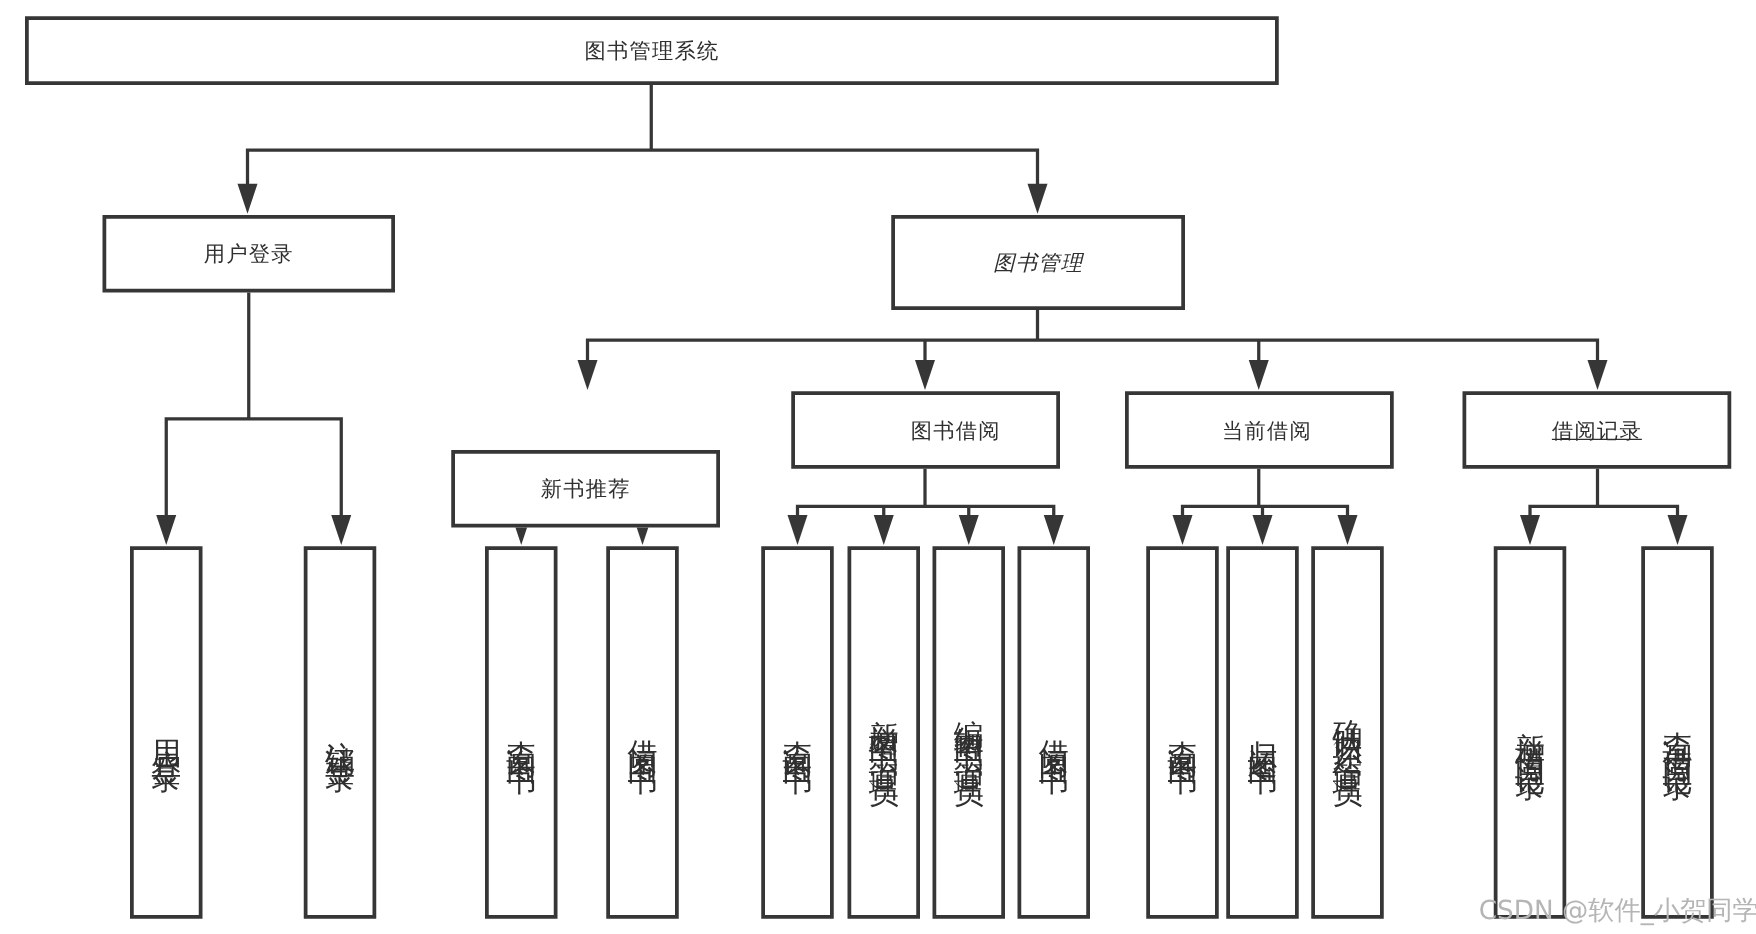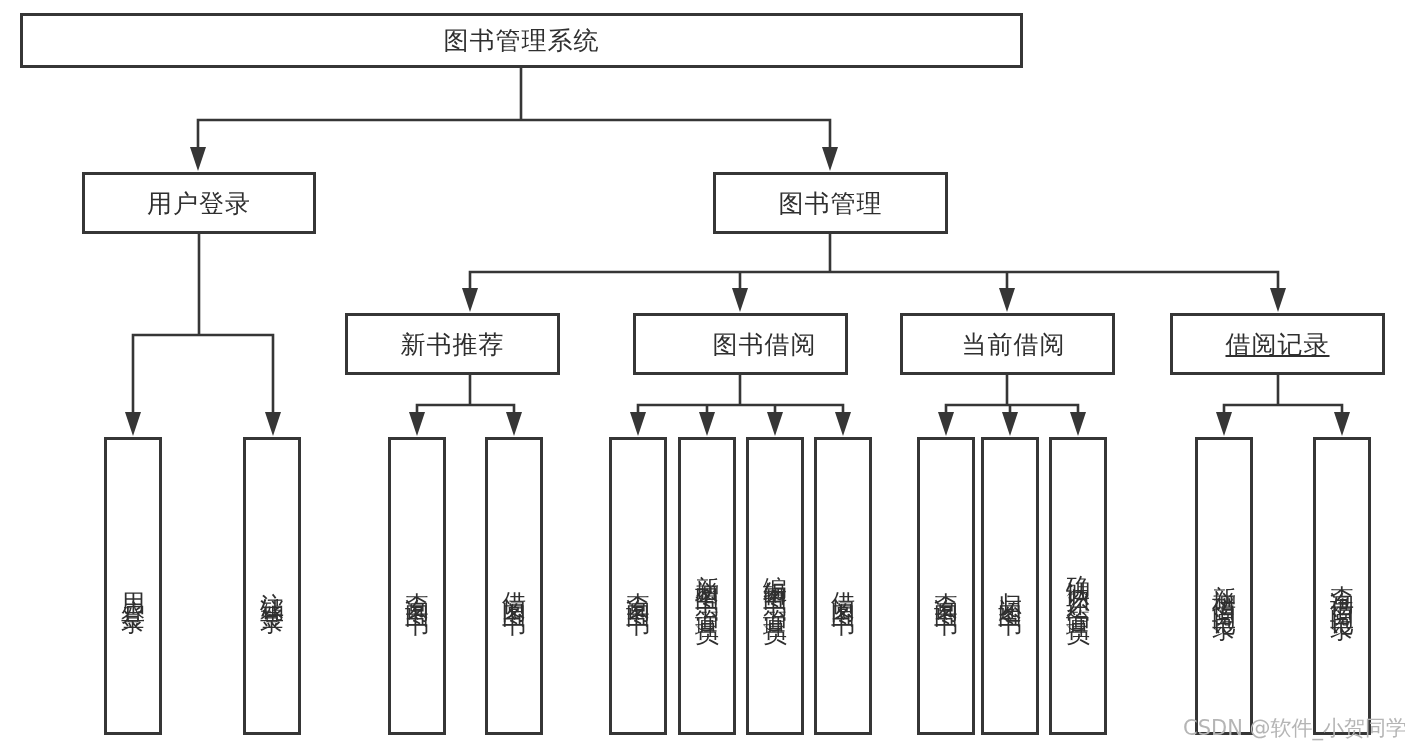--- a/index.html
+++ b/index.html
@@ -14,29 +14,29 @@
   #connectors{position:absolute;left:0;top:0;width:1405px;height:747px;}
   .box{
     position:absolute;
     background:#ffffff;
     border:3px solid #363636;
     box-sizing:border-box;
     display:flex;align-items:center;justify-content:center;
     z-index:2;
   }
   .hlabel{
-    font-size:25px;
+    font-size:17px;
     letter-spacing:1px;
     white-space:nowrap;
   }
   .title-box{left:20px;top:13px;width:1003px;height:55px;}
   .l2-user{left:82px;top:172px;width:234px;height:62px;}
-  .l2-book{left:713px;top:172px;width:235px;height:62px;}
+  .l2-book{left:713px;top:172px;width:235px;height:76px;font-style:italic;}
   .l3{top:313px;width:215px;height:62px;}
-  .l3-a{left:345px;}
+  .l3-a{left:361px;margin-top:47px;}
   .l3-b{left:633px;padding-left:48px;}
   .l3-c{left:900px;padding-left:12px;}
   .l3-d{left:1170px;text-decoration:underline;}
   .leaf{top:437px;width:58px;height:298px;}
   .vlabel{
     writing-mode:vertical-rl;
     text-orientation:mixed;
     font-size:24px;
     letter-spacing:0.28em;
     line-height:1;

